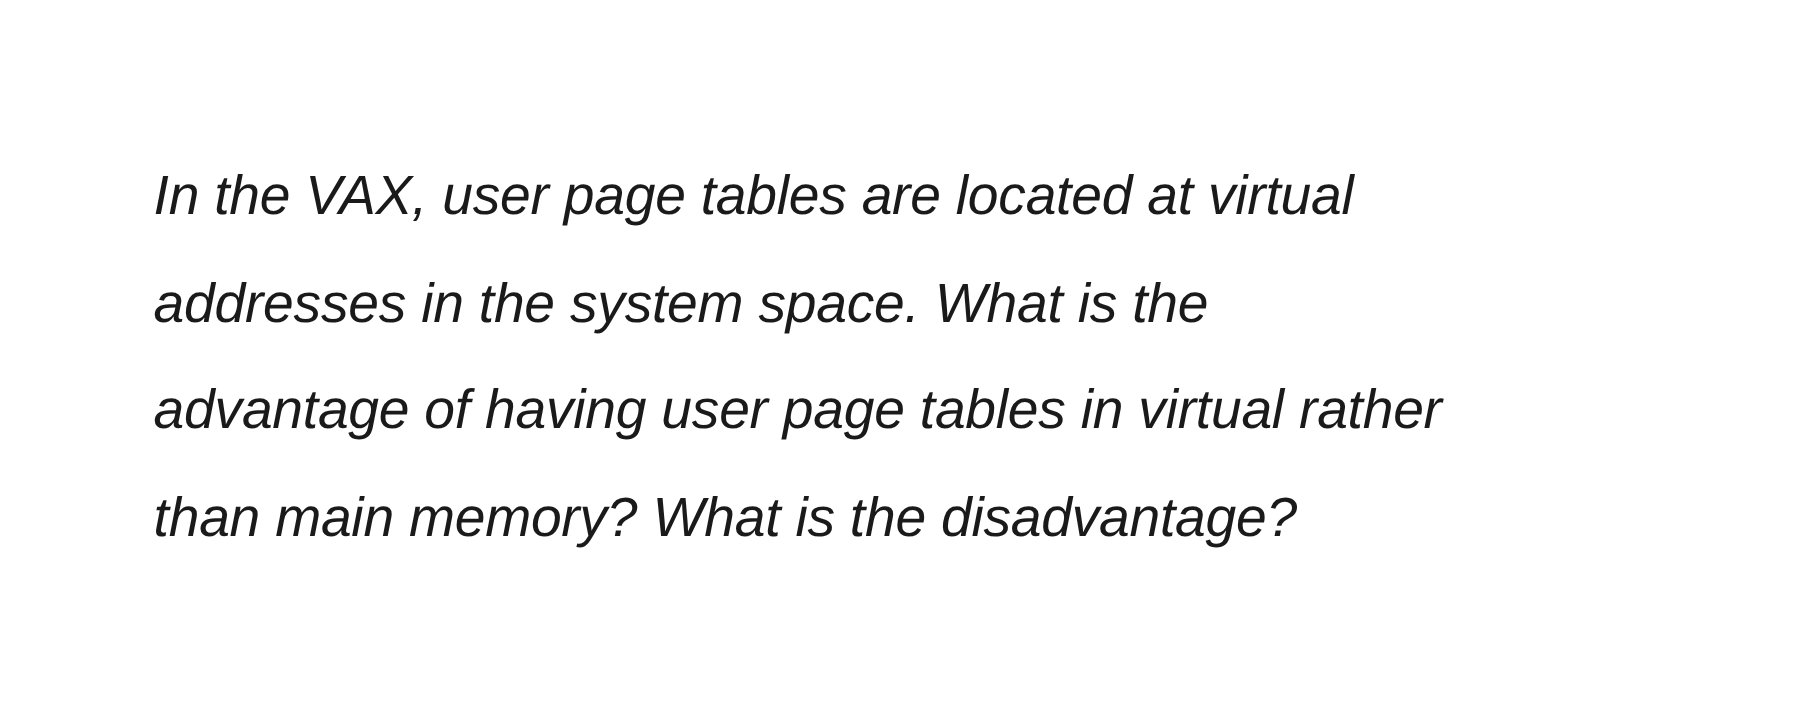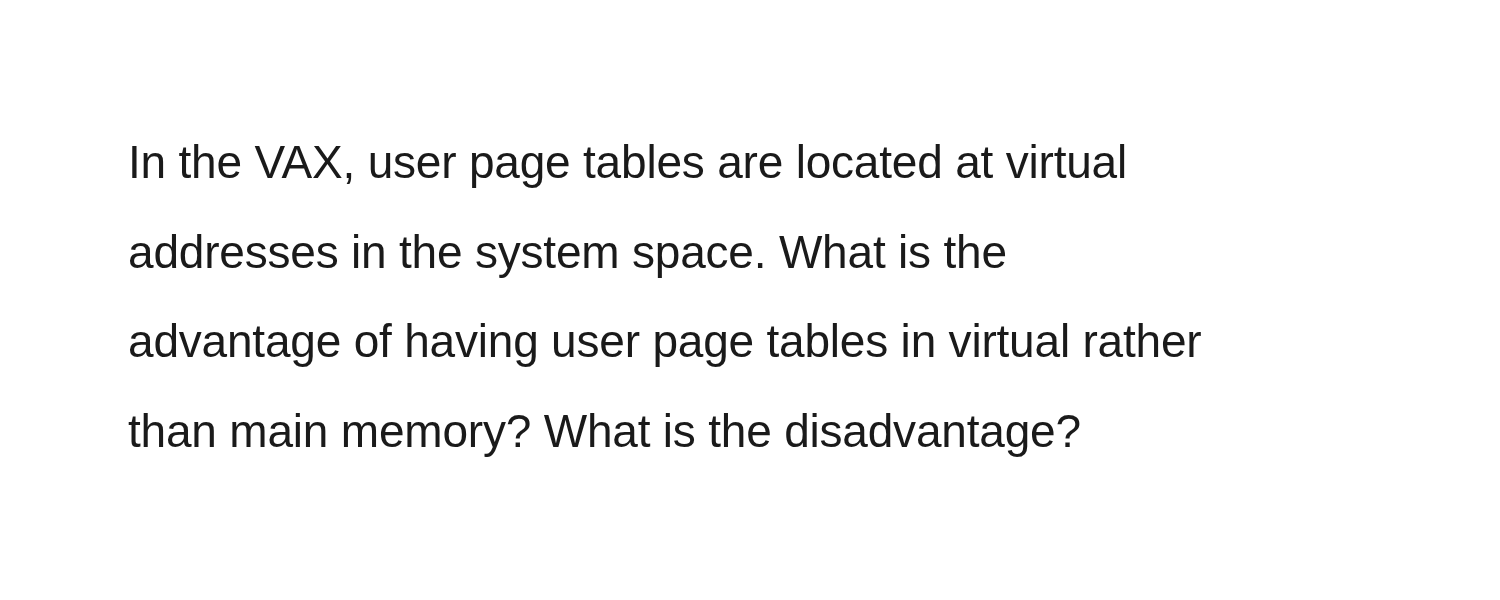--- a/index.html
+++ b/index.html
@@ -1,18 +1,19 @@
 <!DOCTYPE html>
 <html><head>
   <meta charset="utf-8">
   <style>
     * {
       margin: 16px;
       padding: 0;
       box-sizing: border-box;
+      font-style: italic;
     }
     body {
       width: 1500px;
       height: 600px;
       background: #ffffff;
       font-family: -apple-system, BlinkMacSystemFont, "Segoe UI", Helvetica, Arial, sans-serif;
       padding: 70px 70px 70px 80px;
       display: flex;
       align-items: flex-start;
     }

